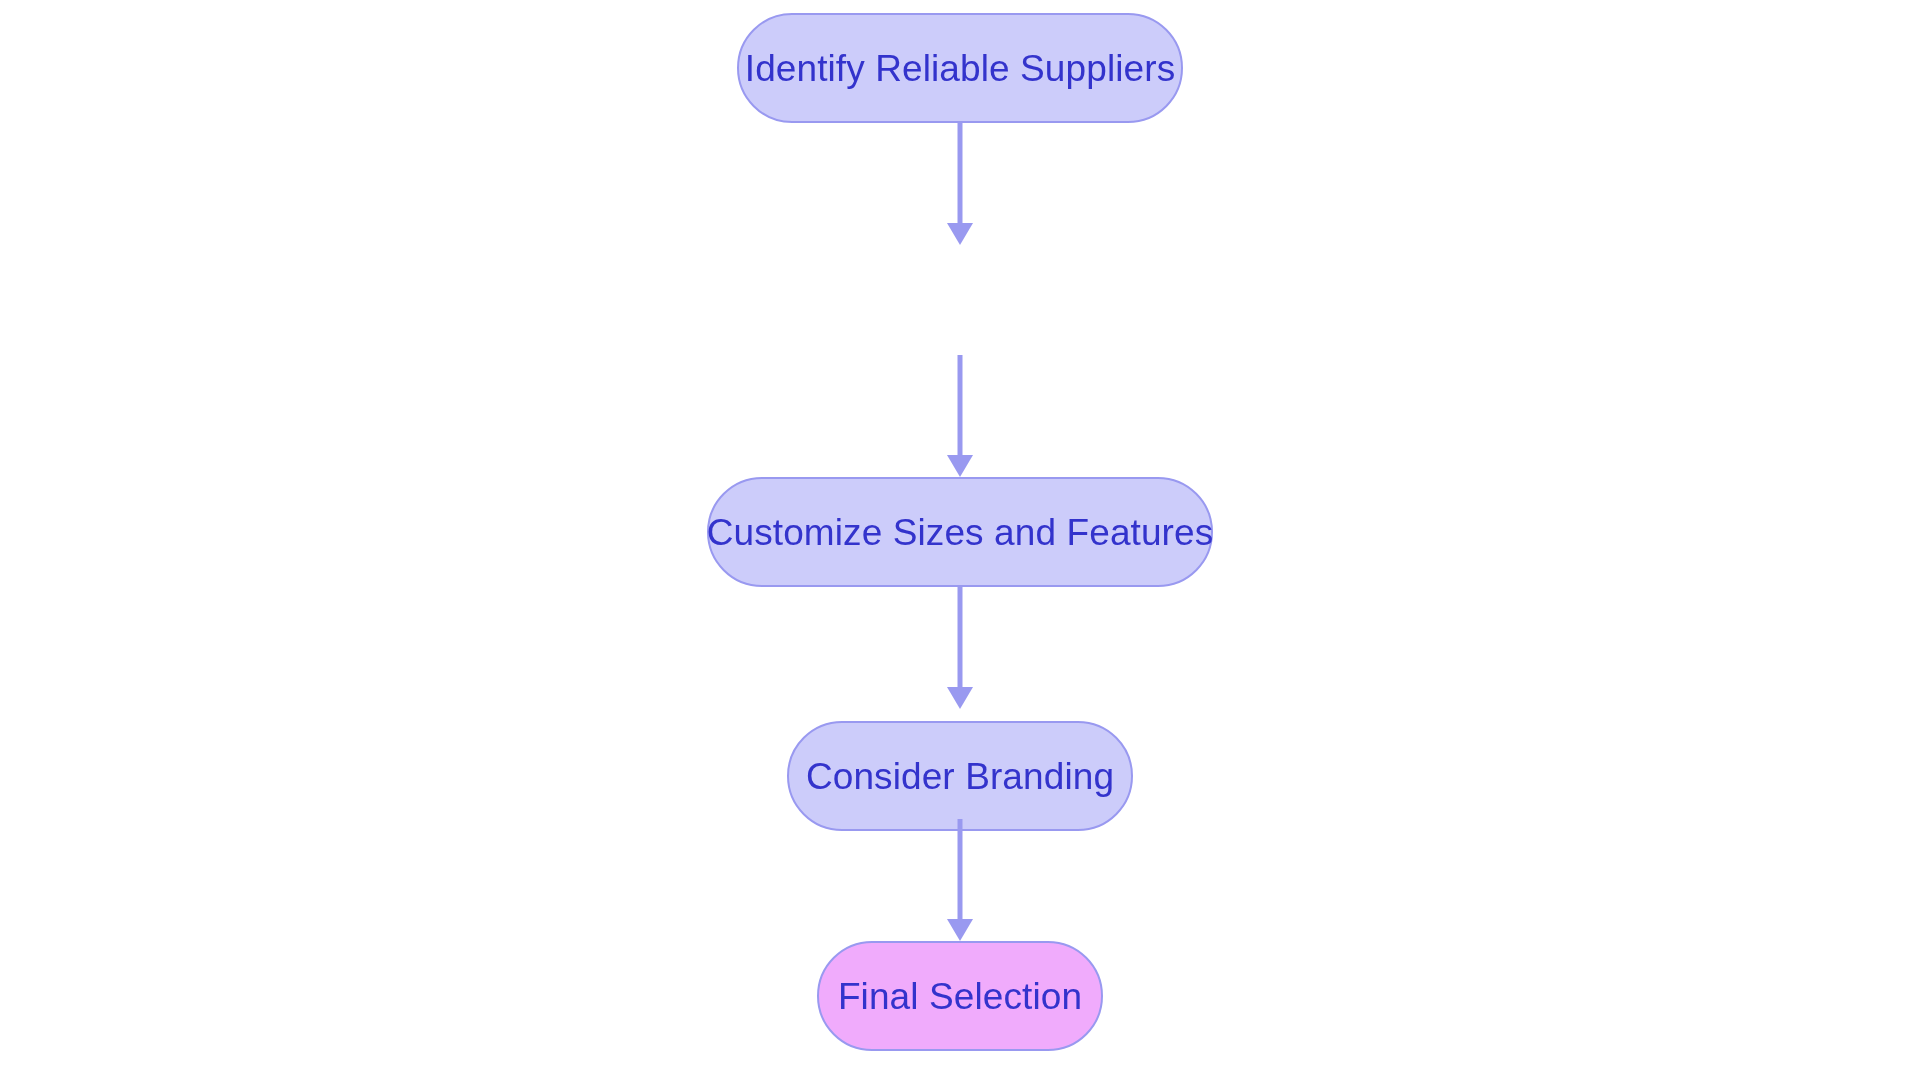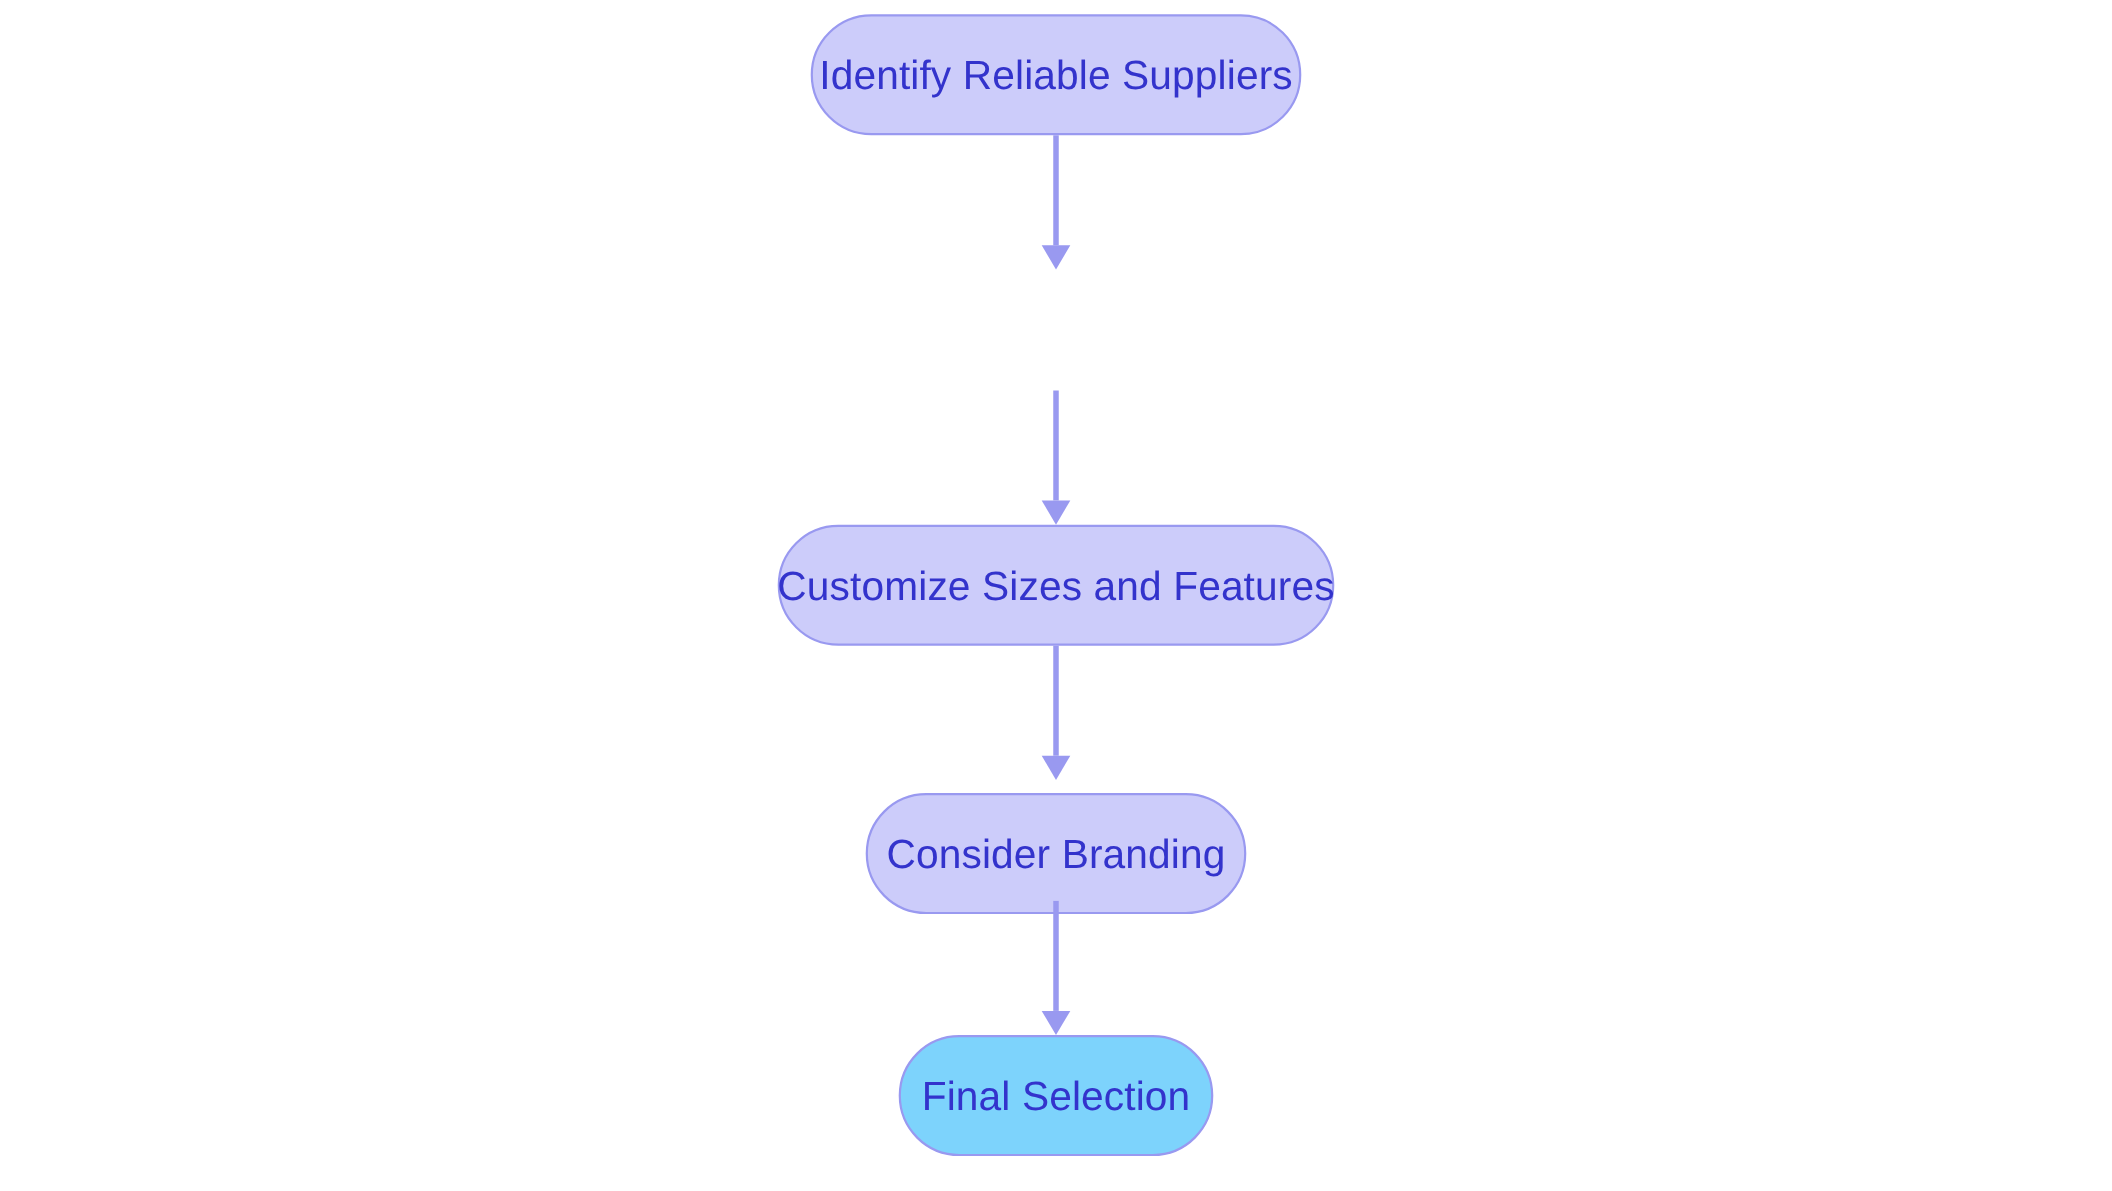--- a/index.html
+++ b/index.html
@@ -117,17 +117,17 @@
 
   <div class="node node-4" style="background: rgb(204, 204, 250); border-color: rgb(153, 153, 240);">
     <span class="node-label" style="color: rgb(51, 51, 204);">Consider Branding</span>
   </div>
 
   <div class="connector conn-4">
     <div class="line" style="background: rgb(153, 153, 240);"></div>
     <div class="arrowhead" style="border-top-color: rgb(153, 153, 240);"></div>
   </div>
 
-  <div class="node node-5" style="background: #7dd3fc; border-color: rgb(153, 153, 240);">
+  <div class="node node-5" style="background: #f0abfc; border-color: rgb(153, 153, 240);">
     <span class="node-label" style="color: rgb(51, 51, 204);">Final Selection</span>
   </div>
 
 </div>
 
 </body></html>

